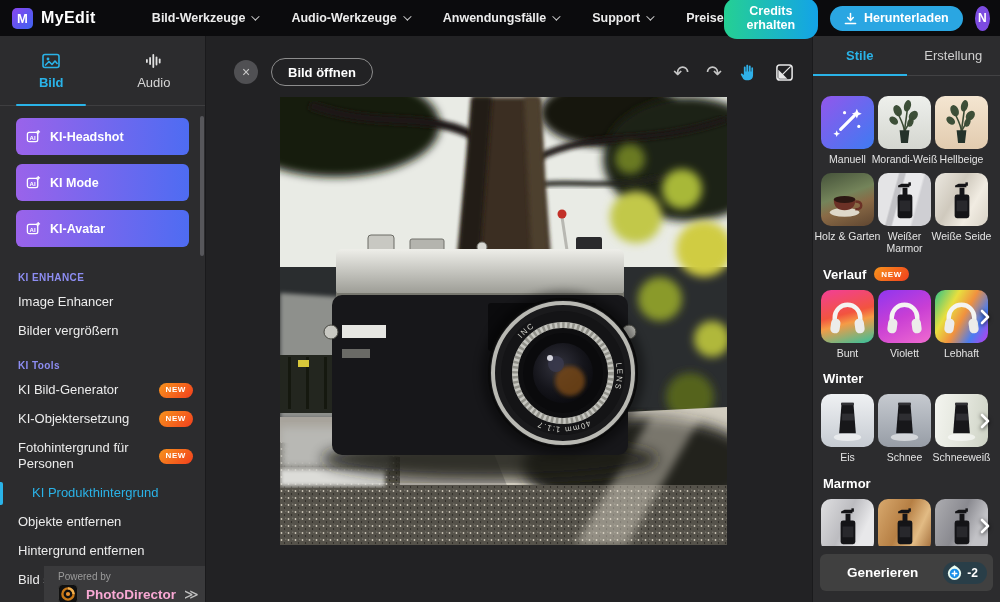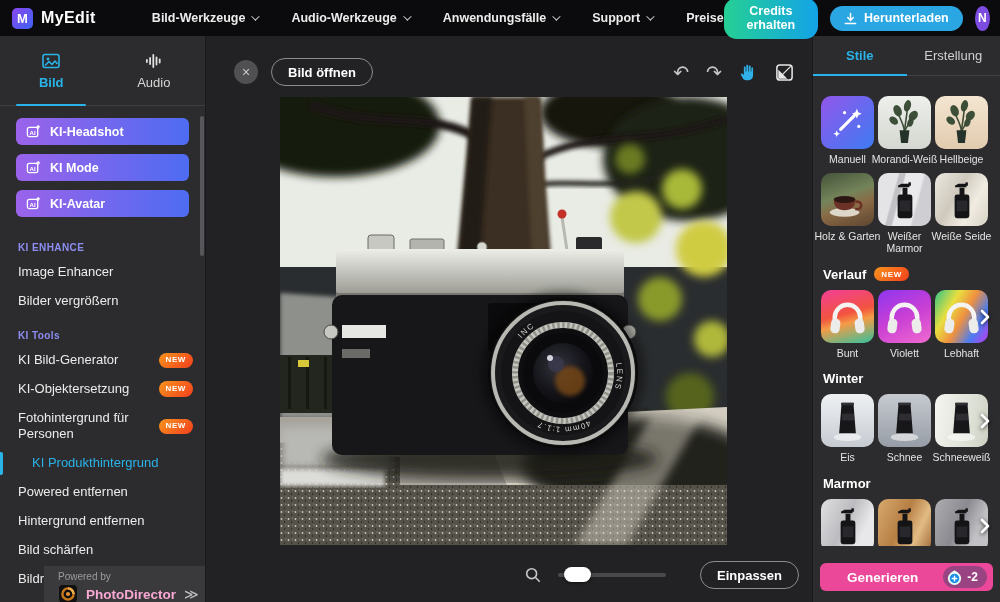--- a/index.html
+++ b/index.html
@@ -38,21 +38,21 @@
     background:#2c2c2e; overflow:hidden; z-index:20; border-right:1px solid #1a1a1c; }
   .sidebar::after { content:""; position:absolute; right:1px; top:80px; height:140px; width:4px;
     border-radius:2px; background:#57575b; }
   .side-tabs { height:70px; display:flex; border-bottom:1px solid #3e3e40; }
   .side-tab { flex:1; display:flex; flex-direction:column; align-items:center; justify-content:center;
     gap:4px; cursor:pointer; position:relative; font-size:13px; color:#d6d6d6; }
   .side-tab.active { color:var(--accent-cyan,#2ab3e8); font-weight:bold; }
   .side-tab.active::after { content:""; position:absolute; bottom:-1px; left:16%; width:68%; height:2.5px;
     background:var(--accent-cyan,#2ab3e8); border-radius:2px; }
   .feature-buttons { padding:12px 16px 2px 16px; }
-  .grad-btn { width:100%; height:27px; border:none; border-radius:6px; margin-bottom:9px; cursor:pointer;
+  .grad-btn { width:100%; height:37px; border:none; border-radius:6px; margin-bottom:9px; cursor:pointer;
     background:linear-gradient(90deg,var(--gradient-purple,#9a63ea),var(--gradient-blue,#4e6cf2));
     color:#fff; font-size:12.5px; font-weight:bold; font-family:inherit;
     display:flex; align-items:center; gap:9px; padding:0 10px; }
   .side-section-title { color:#8d8df2; font-size:10px; font-weight:bold; letter-spacing:.4px;
     padding:14px 14px 5px 18px; }
   .side-item { position:relative; display:flex; align-items:center; justify-content:space-between;
     padding:6px 12px 6px 18px; font-size:13px; color:#ececec; cursor:pointer; line-height:1.3; }
   .side-item .lbl { flex:1; padding-right:6px; }
   .side-item.active { color:var(--accent-cyan,#2ab3e8);padding-left:32px; }
   .side-item.active::before { content:""; position:absolute; left:0; top:3px; bottom:3px; width:3px;
@@ -101,22 +101,22 @@
   .group-title { font-size:13px; font-weight:bold; color:#fff; }
   .cards-row { display:flex; flex-wrap:wrap; gap:7px 4px; position:relative; }
   .style-card { width:53px; cursor:pointer; }
   .thumb { width:53px; height:53px; border-radius:10px; overflow:hidden; position:relative; }
   .thumb svg { position:absolute; inset:0; width:100%; height:100%; }
   .card-lbl { width:68px; margin-left:-7.5px; margin-top:4px; font-size:10.5px; color:#e4e4e4;
     text-align:center; line-height:1.2; max-height:26px; overflow:hidden; }
   .row-more { position:absolute; right:2px; top:16px; width:18px; height:22px; display:flex;
     align-items:center; justify-content:center; cursor:pointer;
     filter:drop-shadow(0 1px 2px rgba(0,0,0,.8)); }
-  .generate-btn { position:absolute; left:7px; right:7px; bottom:11px; height:28px; border:none;
-    border-radius:6px; background:#ec4899; cursor:pointer; display:flex; align-items:center;
+  .generate-btn { position:absolute; left:7px; right:7px; bottom:11px; height:37px; border:none;
+    border-radius:6px; background:#404040; cursor:pointer; display:flex; align-items:center;
     padding:0 6px 0 27px; font-family:inherit; }
   .gen-label { color:#fff; font-size:13.5px; font-weight:bold; flex:1; text-align:left; }
   .credit-pill { background:rgba(0,60,90,.35); border-radius:12px; height:22px; display:flex;
     align-items:center; gap:4px; padding:0 9px 0 3px; }
   .credit-val { color:#fff; font-size:12px; font-weight:bold; }
 
   
   .th-manual{background:linear-gradient(135deg,#9257ec,#3e7bf2);}
   .th-plant-white{background:linear-gradient(180deg,#eef0ec,#d4d6d0);}
   .th-plant-beige{background:linear-gradient(180deg,#f4e6d1,#e2cbaf);}
@@ -256,21 +256,21 @@
           <span class="new-badge">NEW</span>
         </div>
         <div class="side-item">
           <span class="lbl">Fotohintergrund für Personen</span>
           <span class="new-badge">NEW</span>
         </div>
         <div class="side-item active">
           <span class="lbl">KI Produkthintergrund</span>
         </div>
         <div class="side-item">
-          <span class="lbl">Powered entfernen</span>
+          <span class="lbl">Objekte entfernen</span>
         </div>
         <div class="side-item">
           <span class="lbl">Hintergrund entfernen</span>
         </div>
         <div class="side-item">
           <span class="lbl">Bild schärfen</span>
         </div>
         <div class="side-item">
           <span class="lbl">Bildrauschen entfernen</span>
         </div>
@@ -446,32 +446,20 @@
       <circle cx="283" cy="276" r="48" fill="#0e0e10" stroke="#c6c6c0" stroke-width="6"></circle>
       <circle cx="283" cy="276" r="48" fill="none" stroke="#77776f" stroke-width="6" stroke-dasharray="2.5 2.5" opacity="0.65"></circle>
       <circle cx="283" cy="276" r="40" fill="#0a0a0c"></circle>
       <circle cx="283" cy="276" r="30" fill="url(#glassGrad)"></circle>
       <circle cx="290" cy="284" r="15" fill="#7a4a16" opacity="0.8" filter="url(#b2)"></circle>
       <circle cx="276" cy="267" r="8" fill="#3a3a4e" opacity="0.85"></circle>
       <circle cx="270" cy="261" r="3" fill="#e8e8f0" opacity="0.9"></circle>
     </svg>
   </div>
 
-  <div class="canvas-footer">
-    <span class="zoom-glass">
-      <svg viewBox="0 0 20 20" width="18" height="18" fill="none" stroke="#c6c6c6" stroke-width="1.8">
-          <circle cx="8.5" cy="8.5" r="5.5"></circle>
-          <path d="M12.8 12.8 L17.5 17.5"></path>
-        </svg>
-    </span>
-    <div class="zoom-slider">
-      <div class="zoom-thumb" id="zoom-thumb" style="left: 6px;"></div>
-    </div>
-    <button class="outline-pill fit-btn">Einpassen</button>
-  </div>
 </div>
 
 <div class="panel">
   <div class="panel-tabs" id="panel-tabs">
       <div class="panel-tab active">Stile</div>
       <div class="panel-tab">Erstellung</div>
     </div>
   <div class="panel-body" id="style-groups">
       <div class="cards-row">
         <div class="style-card">

